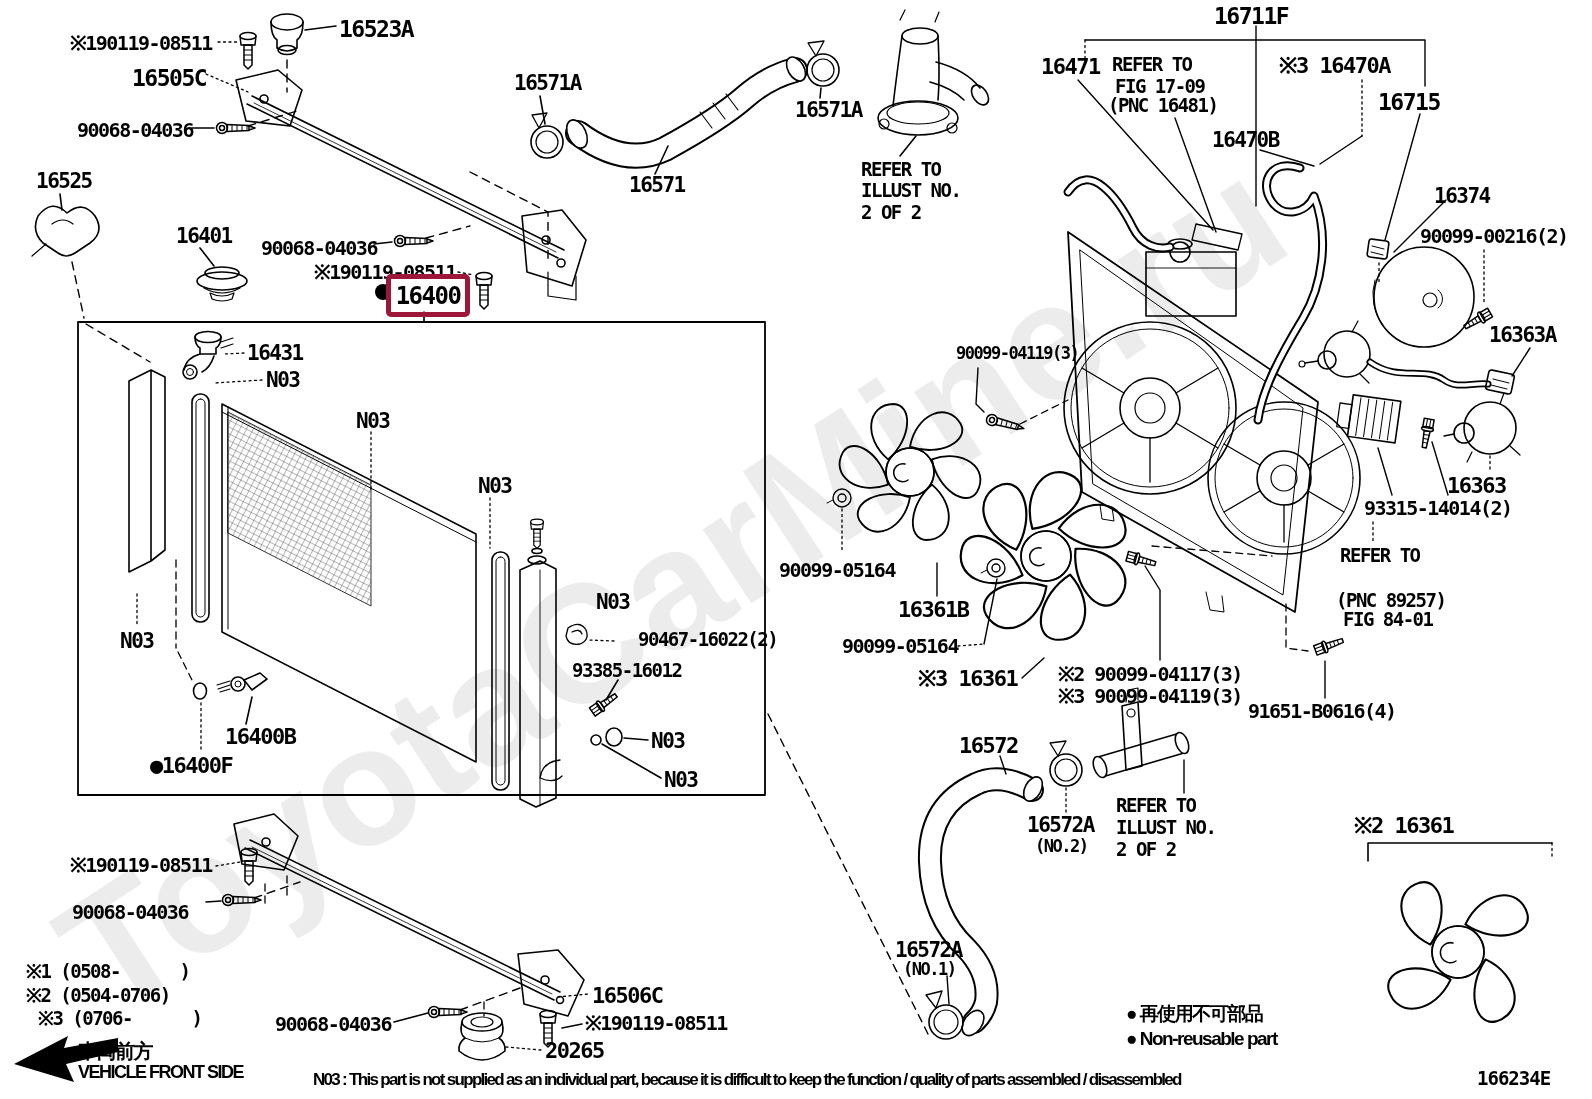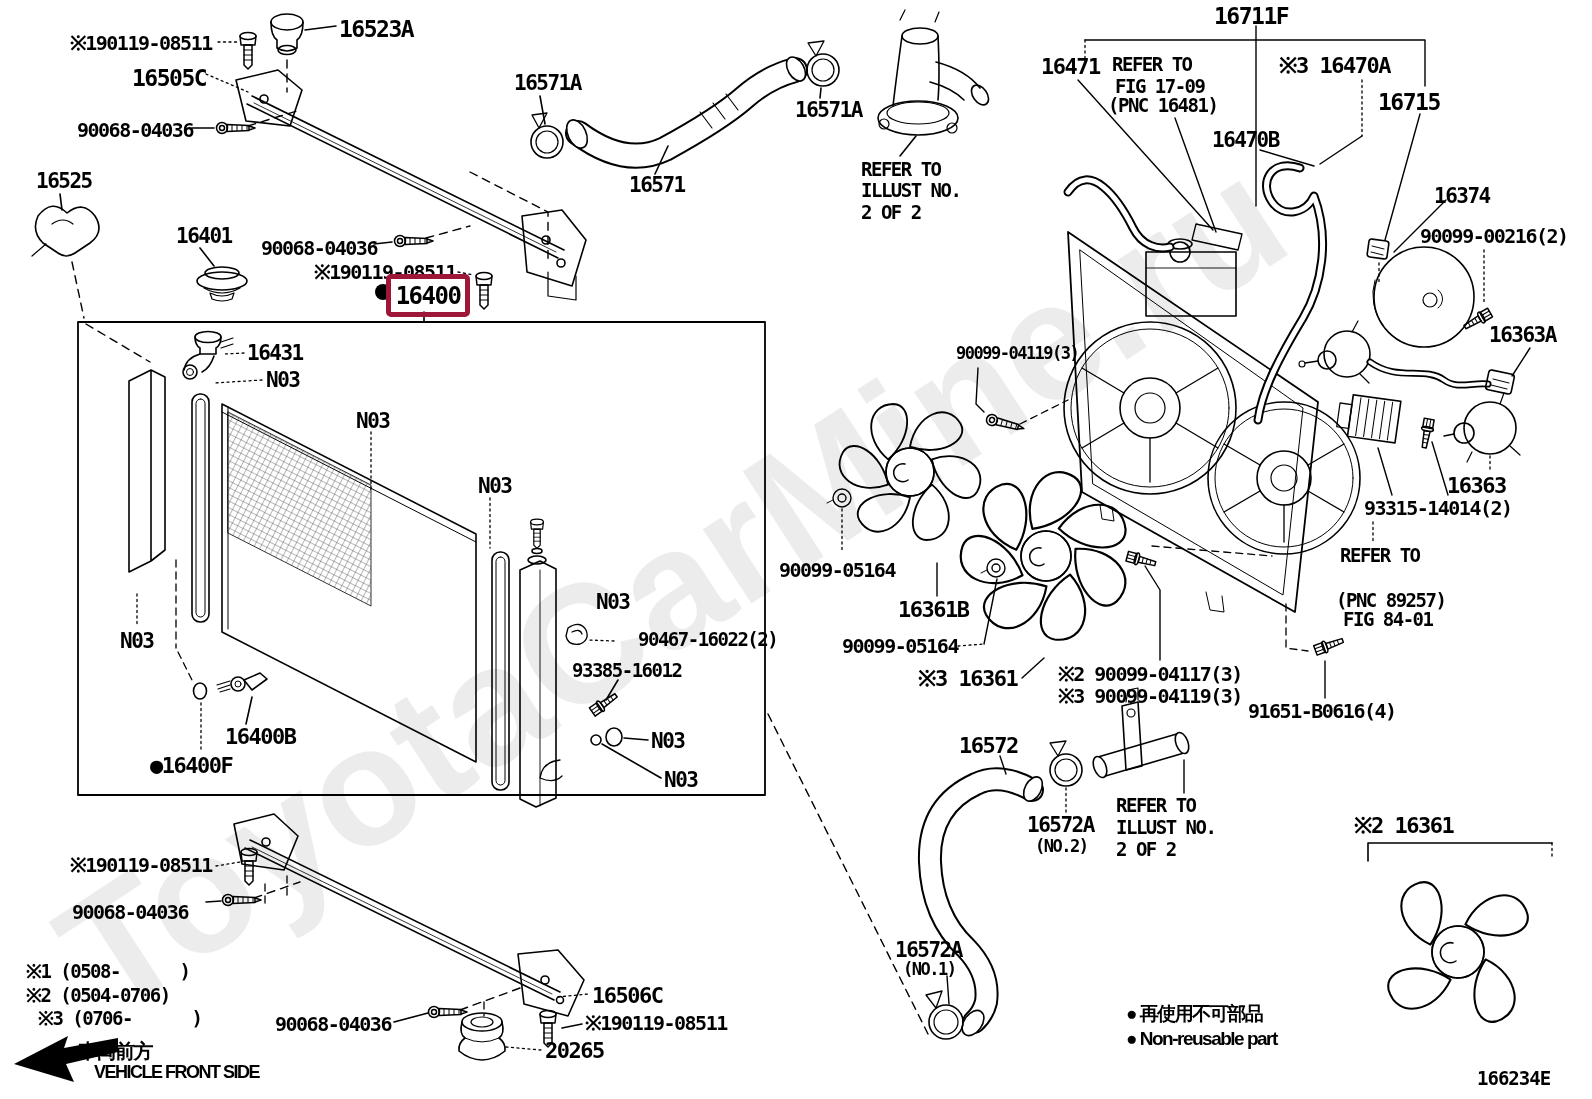--- a/index.html
+++ b/index.html
@@ -370,23 +370,24 @@
 </svg>
 
 <div id="highlight-box">
   <span class="num">16400</span>
 </div>
 
 <div class="legend-line" style="left:26px;top:958px">※1 (0508-      )</div>
 <div class="legend-line" style="left:26px;top:982px">※2 (0504-0706)</div>
 <div class="legend-line" style="left:38px;top:1005px">※3 (0706-      )</div>
 <div class="legend-line sans" style="left:78px;top:1038px;font-size:20px">車両前方</div>
-<div class="legend-line sans" style="left:94px;top:1062px;font-size:18px">VEHICLE FRONT SIDE</div>
+<div class="legend-line sans" style="left:78px;top:1062px;font-size:18px">VEHICLE FRONT SIDE</div>
 <div class="legend-line sans" style="left:1126px;top:1001px;font-size:19px">● 再使用不可部品</div>
 <div class="legend-line sans" style="left:1126px;top:1028px;font-size:19px">● Non-reusable part</div>
+<div id="footnote" class="sans">N03 : This part is not supplied as an individual part, because it is difficult to keep the function / quality of parts assembled / disassembled</div>
 <div id="diagram-code">166234E</div>
 
 <div id="labels">
       <div class="lbl" style="left: 70px; top: 33px; font-size: 20px;">※190119-08511</div>
       <div class="lbl" style="left: 339px; top: 18px; font-size: 23px;">16523A</div>
       <div class="lbl" style="left: 132px; top: 67px; font-size: 23px;">16505C</div>
       <div class="lbl" style="left: 77px; top: 120px; font-size: 20px;">90068-04036</div>
       <div class="lbl" style="left: 36px; top: 171px; font-size: 21px;">16525</div>
       <div class="lbl" style="left: 176px; top: 226px; font-size: 21px;">16401</div>
       <div class="lbl" style="left: 261px; top: 238px; font-size: 20px;">90068-04036</div>

